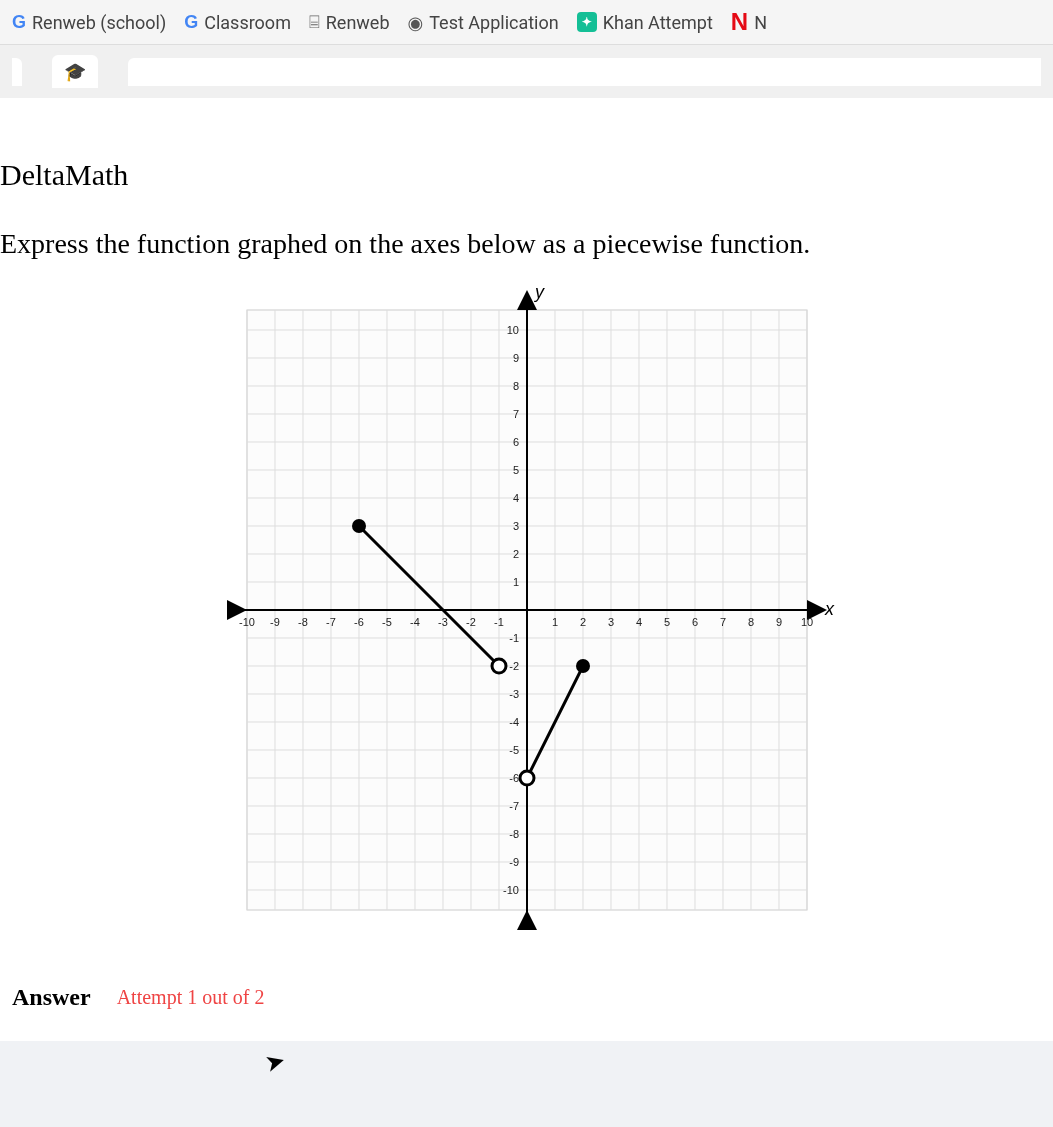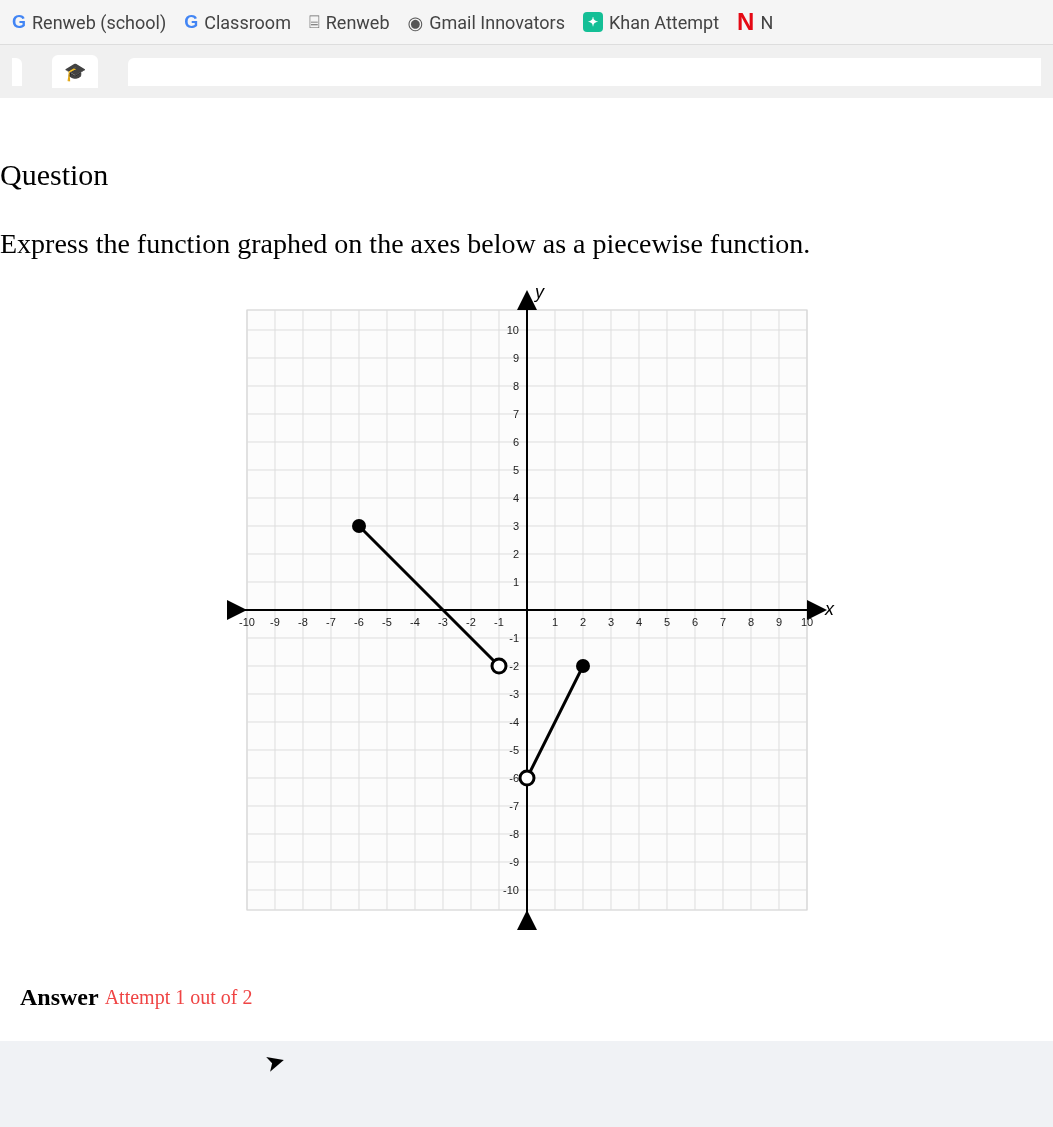--- a/index.html
+++ b/index.html
@@ -74,24 +74,24 @@
     font-family: Georgia, "Times New Roman", serif;
     font-size: 28px;
   }
   .graph-container {
     text-align: center;
     margin: 20px auto;
   }
   .answer-row {
     font-family: Georgia, "Times New Roman", serif;
     font-size: 24px;
-    padding: 20px 20px 10px 20px;
-    display: flex;
-    align-items: center;
-    gap: 6px;
+    padding: 20px 20px 10px 12px;
+    display: flex;
+    align-items: center;
+    gap: 26px;
   }
   .answer-label { font-weight: bold; }
   .attempt-info { color: #ef4444; font-size: 20px; }
   .cursor-icon {
     position: absolute;
     left: 265px;
     top: 1048px;
     font-size: 24px;
     color: #000;
     transform: rotate(-15deg);
@@ -120,42 +120,42 @@
   <div class="bookmark-item">
     <span class="g-icon"><span class="g-blue">G</span></span>
     <span>Classroom</span>
   </div>
   <div class="bookmark-item">
     <span class="book-icon">⌸</span>
     <span>Renweb</span>
   </div>
   <div class="bookmark-item">
     <span class="swirl-icon">◉</span>
-    <span>Gmail Innovators</span>
+    <span>Test Application</span>
   </div>
   <div class="bookmark-item">
     <span class="khan-icon">✦</span>
     <span>Khan Attempt</span>
   </div>
   <div class="bookmark-item">
     <span class="n-icon">N</span>
     <span>N</span>
   </div>
 </div>
 
 <div class="tabs-bar">
   <div class="tab-partial-left"></div>
   <div class="tab-item active" style="margin:0 auto;">
     <span class="cap-icon">🎓</span>
   </div>
   <div class="tab-partial-right"></div>
 </div>
 
 <div class="content">
-  <div class="question-heading">Question</div>
+  <div class="question-heading">DeltaMath</div>
   <div class="question-text">Express the function graphed on the axes below as a piecewise function.</div>
 
   <div class="graph-container">
     <svg id="graph-svg" width="620" height="660" viewBox="0 0 620 660">
       <defs>
         <marker id="arrow" markerWidth="10" markerHeight="10" refX="5" refY="5" orient="auto">
           <path d="M0,0 L10,5 L0,10 z" fill="#000"></path>
         </marker>
       </defs>
     <rect x="30" y="30" width="560" height="600" fill="#fcfcfc" stroke="#ccc" stroke-width="1"></rect>

